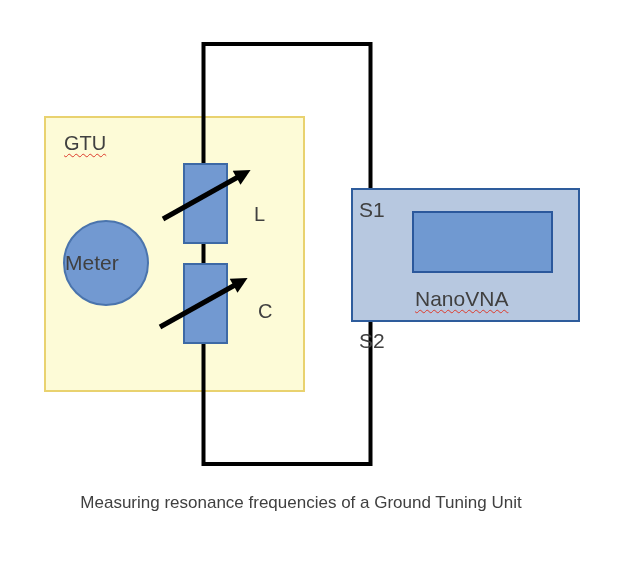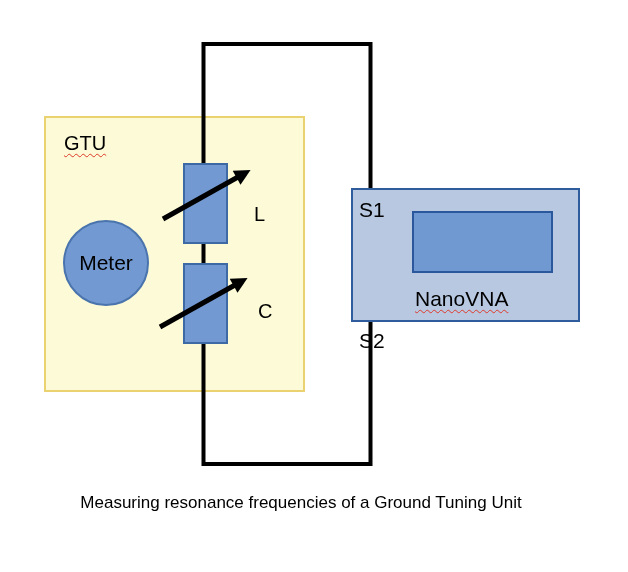--- a/index.html
+++ b/index.html
@@ -2,21 +2,21 @@
 <html><head>
 <meta charset="utf-8">
 <style>
   html, body { margin: 0; padding: 0; background: #ffffff; }
   .canvas {
     position: relative;
     width: 628px;
     height: 572px;
     background: #ffffff;
     font-family: "Liberation Sans", sans-serif;
-    color: #000000;
+    color: #404040;
     overflow: hidden;
   }
   .abs { position: absolute; }
 
   .gtu-box {
     left: 44px; top: 116px; width: 261px; height: 276px;
     background: #fdfbd7;
     border: 2px solid #e9d26f;
     box-sizing: border-box;
   }
@@ -35,21 +35,21 @@
   }
   .l-rect { left: 183px; top: 163px; }
   .c-rect { left: 183px; top: 263px; }
 
   .meter-circle {
     left: 63px; top: 220px; width: 86px; height: 86px;
     background: #7299d1;
     border: 2px solid #4a74ad;
     border-radius: 50%;
     box-sizing: border-box;
-    display: flex; align-items: center; justify-content: center;
+    display: flex; align-items: center; justify-content: flex-start;
     font-size: 21px;
   }
 
   .l-label { left: 254px; top: 204px; font-size: 20px; line-height: 1; }
   .c-label { left: 258px; top: 301px; font-size: 20px; line-height: 1; }
 
   .nanovna-box {
     left: 351px; top: 188px; width: 229px; height: 134px;
     background: #b7c8e0;
     border: 2px solid #2e5c9c;

